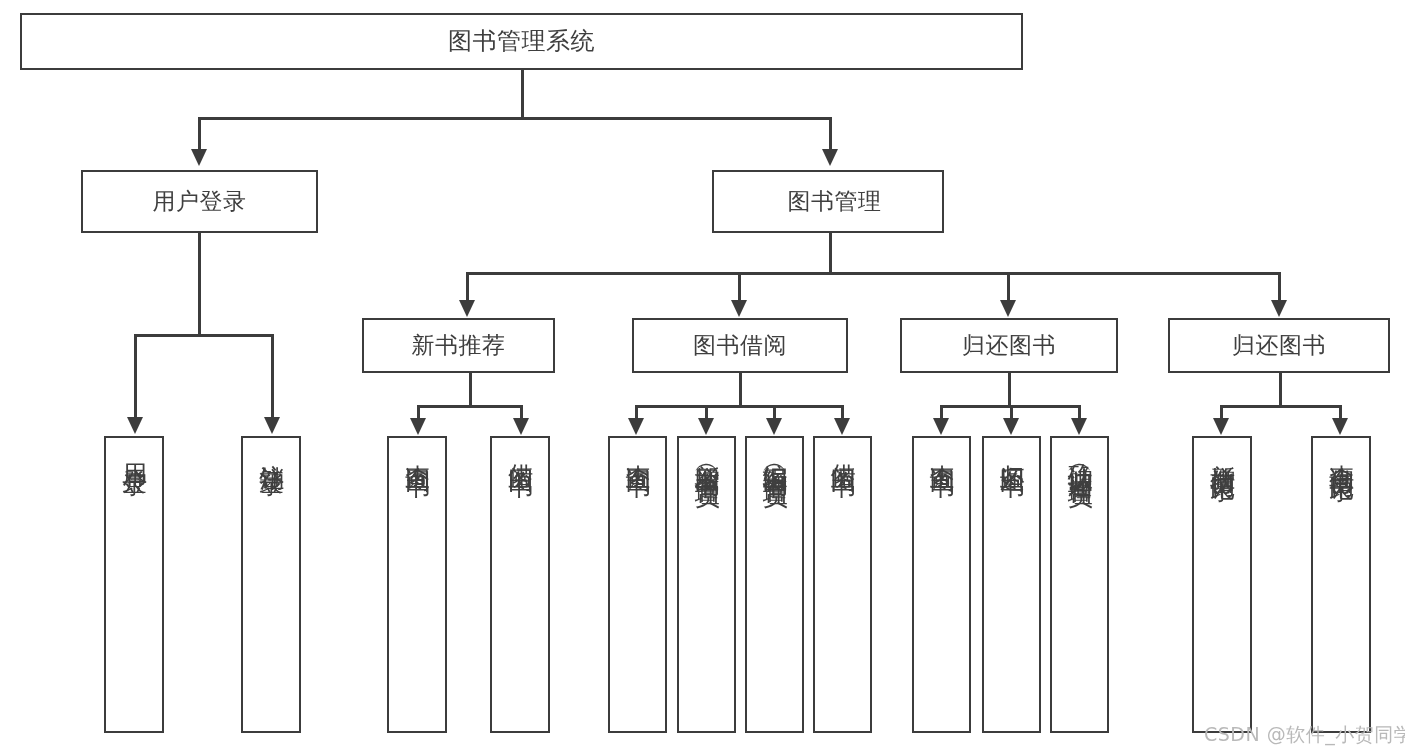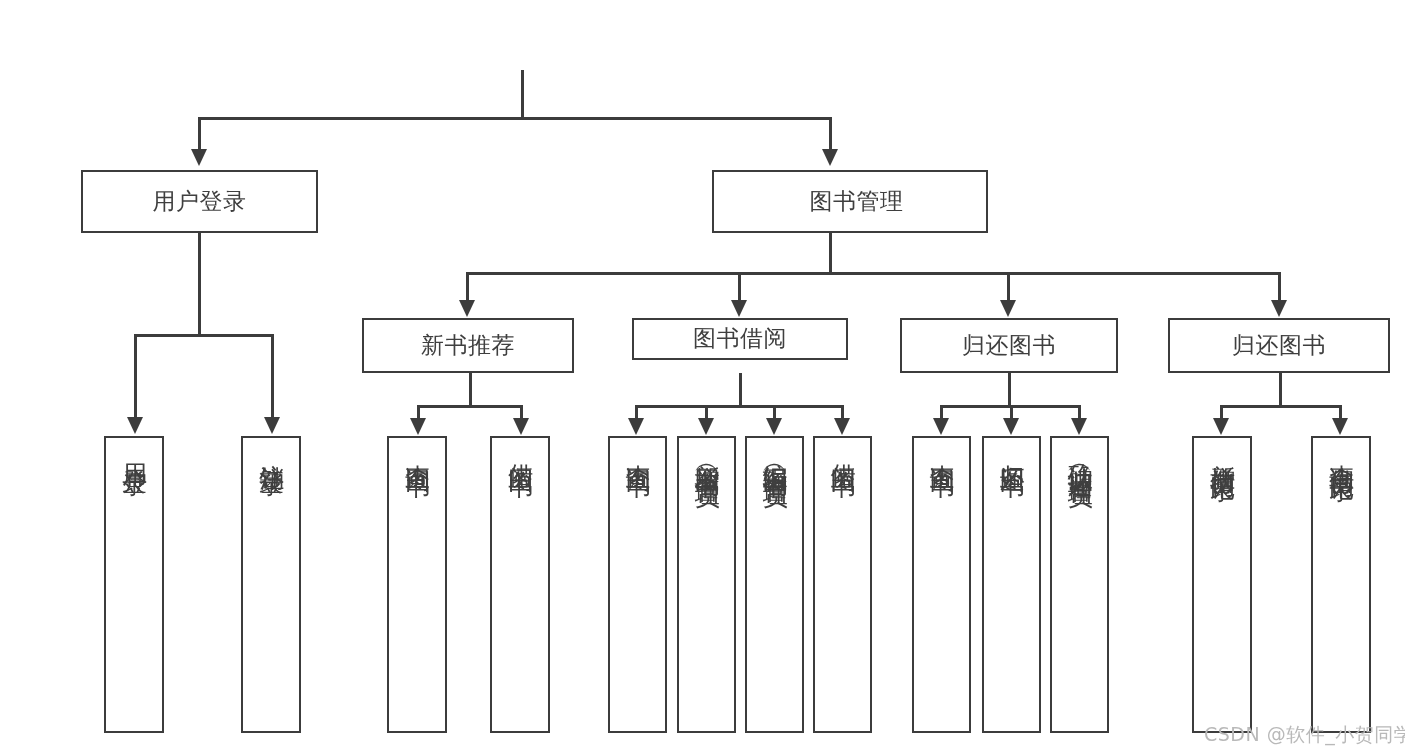--- a/index.html
+++ b/index.html
@@ -75,35 +75,38 @@
     white-space:nowrap;
     letter-spacing:0.5px;
     pointer-events:none;
   }
 </style>
 </head>
 <body>
 
 <div id="canvas">
 
+  <div class="node horiz root" style="left:20px; top:13px; width:1003px; height:57px;">
+    <span class="label">图书管理系统</span>
+  </div>
 
   <div class="ln v" style="left:521px; top:70px; height:48px;"></div>
 
   <div class="ln h" style="left:198px; top:117px; width:634px;"></div>
 
   <div class="ln v" style="left:198px; top:117px; height:34px;"></div>
   <div class="arrow" style="left:191px; top:149px;"></div>
   <div class="ln v" style="left:829px; top:117px; height:34px;"></div>
   <div class="arrow" style="left:822px; top:149px;"></div>
 
   <div class="node horiz" style="left:81px; top:170px; width:237px; height:63px;">
     <span class="label">用户登录</span>
   </div>
 
-  <div class="node horiz" style="left:712px; top:170px; width:276px; height:63px;padding-left:13px;">
+  <div class="node horiz" style="left:712px; top:170px; width:232px; height:63px;padding-left:13px;">
     <span class="label">图书管理</span>
   </div>
 
   <div class="ln v" style="left:198px; top:233px; height:103px;"></div>
   <div class="ln h" style="left:134px; top:334px; width:139px;"></div>
   <div class="ln v" style="left:134px; top:334px; height:85px;"></div>
   <div class="arrow" style="left:127px; top:417px;"></div>
   <div class="ln v" style="left:271px; top:334px; height:85px;"></div>
   <div class="arrow" style="left:264px; top:417px;"></div>
 
@@ -111,24 +114,24 @@
   <div class="ln h" style="left:466px; top:272px; width:814px;"></div>
   <div class="ln v" style="left:466px; top:272px; height:30px;"></div>
   <div class="arrow" style="left:459px; top:300px;"></div>
   <div class="ln v" style="left:738px; top:272px; height:30px;"></div>
   <div class="arrow" style="left:731px; top:300px;"></div>
   <div class="ln v" style="left:1007px; top:272px; height:30px;"></div>
   <div class="arrow" style="left:1000px; top:300px;"></div>
   <div class="ln v" style="left:1278px; top:272px; height:30px;"></div>
   <div class="arrow" style="left:1271px; top:300px;"></div>
 
-  <div class="node horiz" style="left:362px; top:318px; width:212px; height:55px;">
+  <div class="node horiz" style="left:362px; top:318px; width:193px; height:55px;">
     <span class="label">新书推荐</span>
   </div>
-  <div class="node horiz" style="left:632px; top:318px; width:216px; height:42px;justify-content:center;">
+  <div class="node horiz" style="left:632px; top:318px; width:216px; height:55px;justify-content:center;">
     <span class="label">图书借阅</span>
   </div>
   <div class="node horiz" style="left:900px; top:318px; width:218px; height:55px;">
     <span class="label">归还图书</span>
   </div>
   <div class="node horiz" style="left:1168px; top:318px; width:222px; height:55px;">
     <span class="label">归还图书</span>
   </div>
 
   <div class="ln v" style="left:469px; top:373px; height:34px;"></div>

